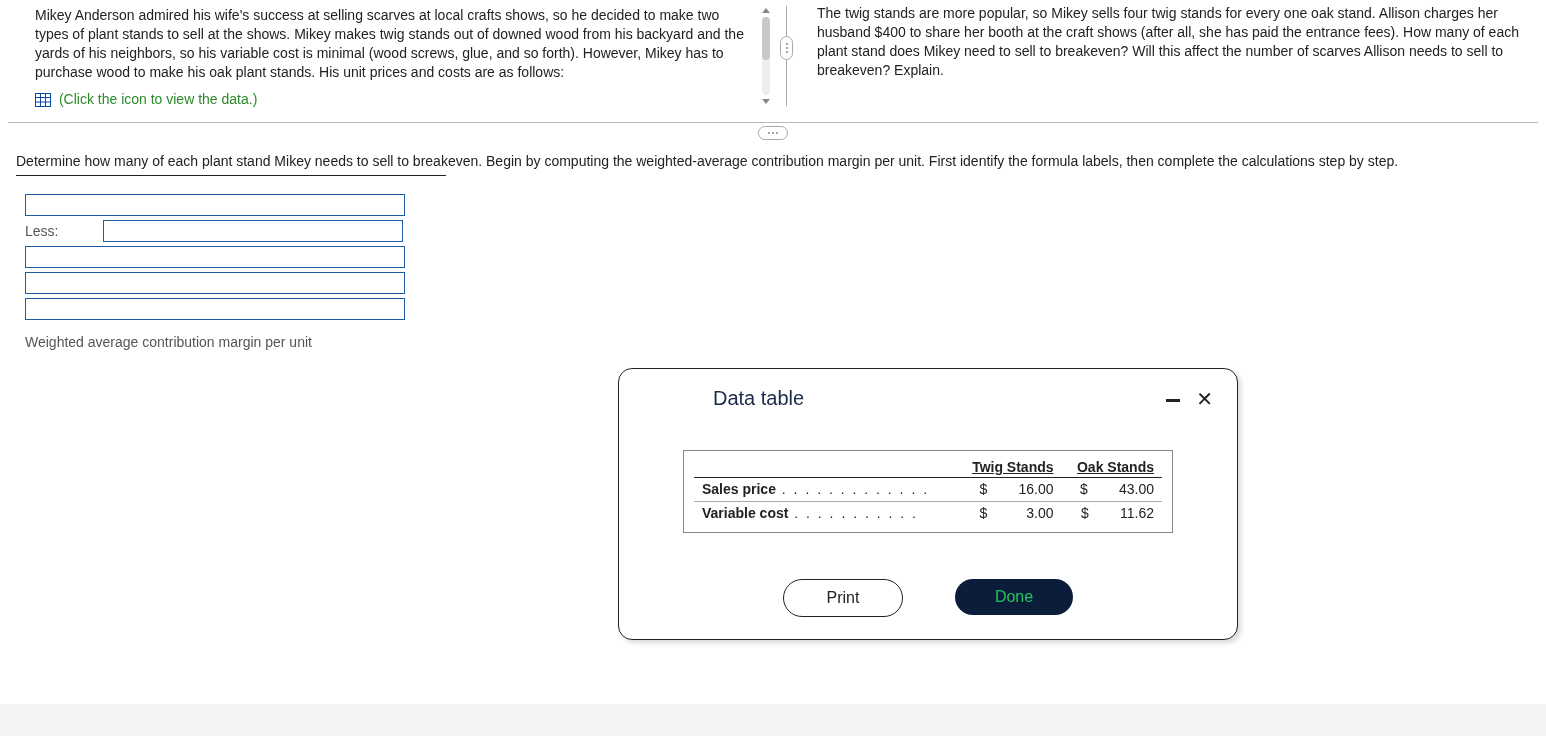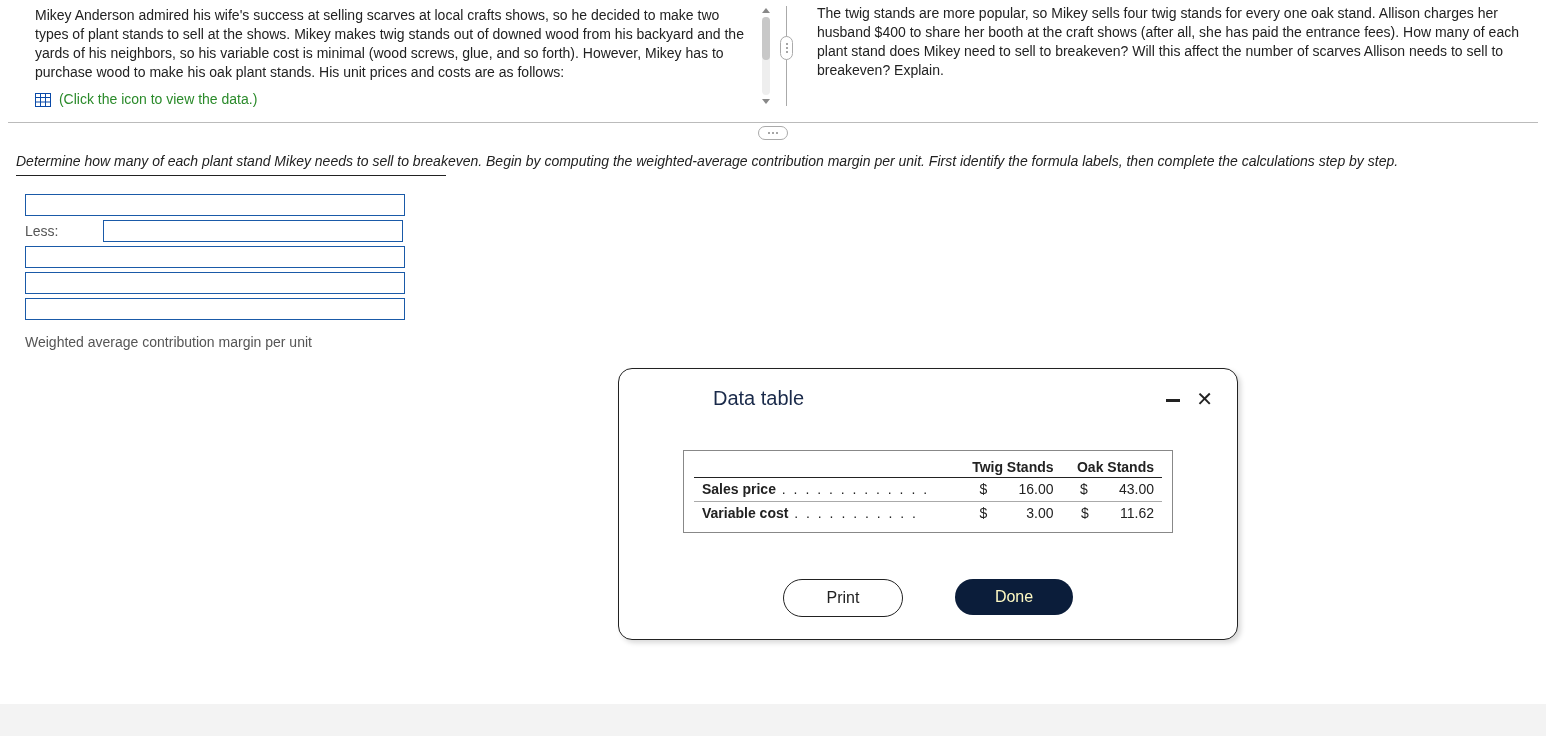--- a/index.html
+++ b/index.html
@@ -123,21 +123,20 @@
     align-items: center;
     justify-content: center;
     gap: 2px;
   }
   .h-split-grip span { width:2px;height:2px;background:#888;border-radius:50%; }
 
   
   .instruction {
     padding: 10px 8px 0 16px;
     line-height: 1.35;
-    font-style: italic;
   }
   .instr-underline {
     display: block;
     width: 430px;
     border-bottom: 1px solid #222;
     margin-top: 4px;
   }
 
   
   .formula-area {
@@ -218,20 +217,21 @@
   .data-table table {
     border-collapse: collapse;
     width: 100%;
     font-size: 14px;
   }
   .data-table th {
     font-weight: bold;
     text-align: right;
     padding: 4px 8px 2px 8px;
     border-bottom: 1px solid #222;
+    text-decoration: underline;
   }
   .data-table th.first { text-align:left; border-bottom:1px solid #222; }
   .data-table td {
     padding: 3px 8px;
     text-align: right;
   }
   .data-table td.first {
     text-align: left;
     font-weight: bold;
   }
@@ -256,21 +256,21 @@
     justify-content: center;
   }
   .pill-outline {
     border: 1.5px solid #222;
     background: #fff;
     color: #222;
   }
   .pill-solid {
     border: none;
     background: #0b1d3a;
-    color: #fef9c3;
+    color: #22c55e;
   }
 
   
   .footer-strip {
     position: absolute;
     left: 0; right: 0;
     top: 704px;
     height: 32px;
     background: #f3f3f3;
   }

